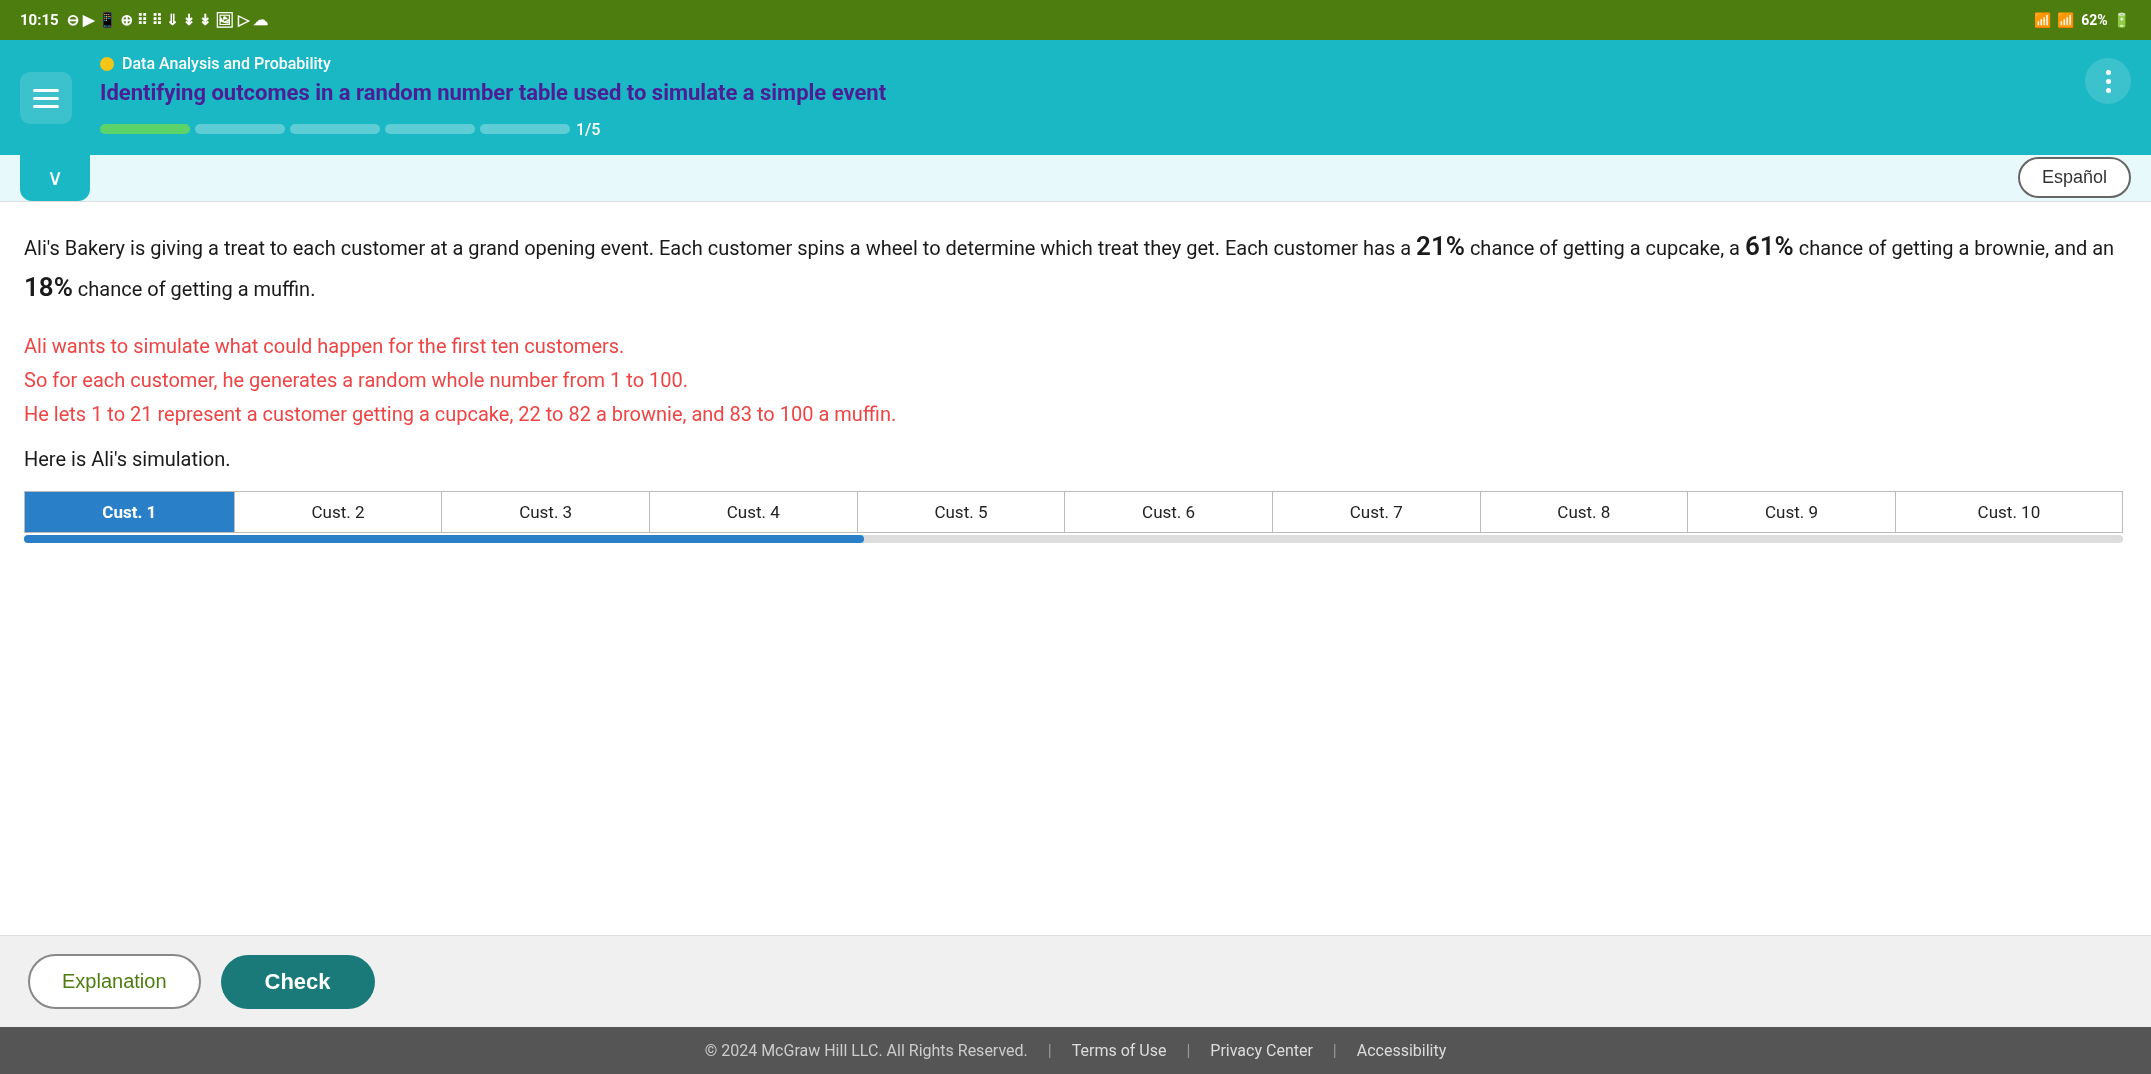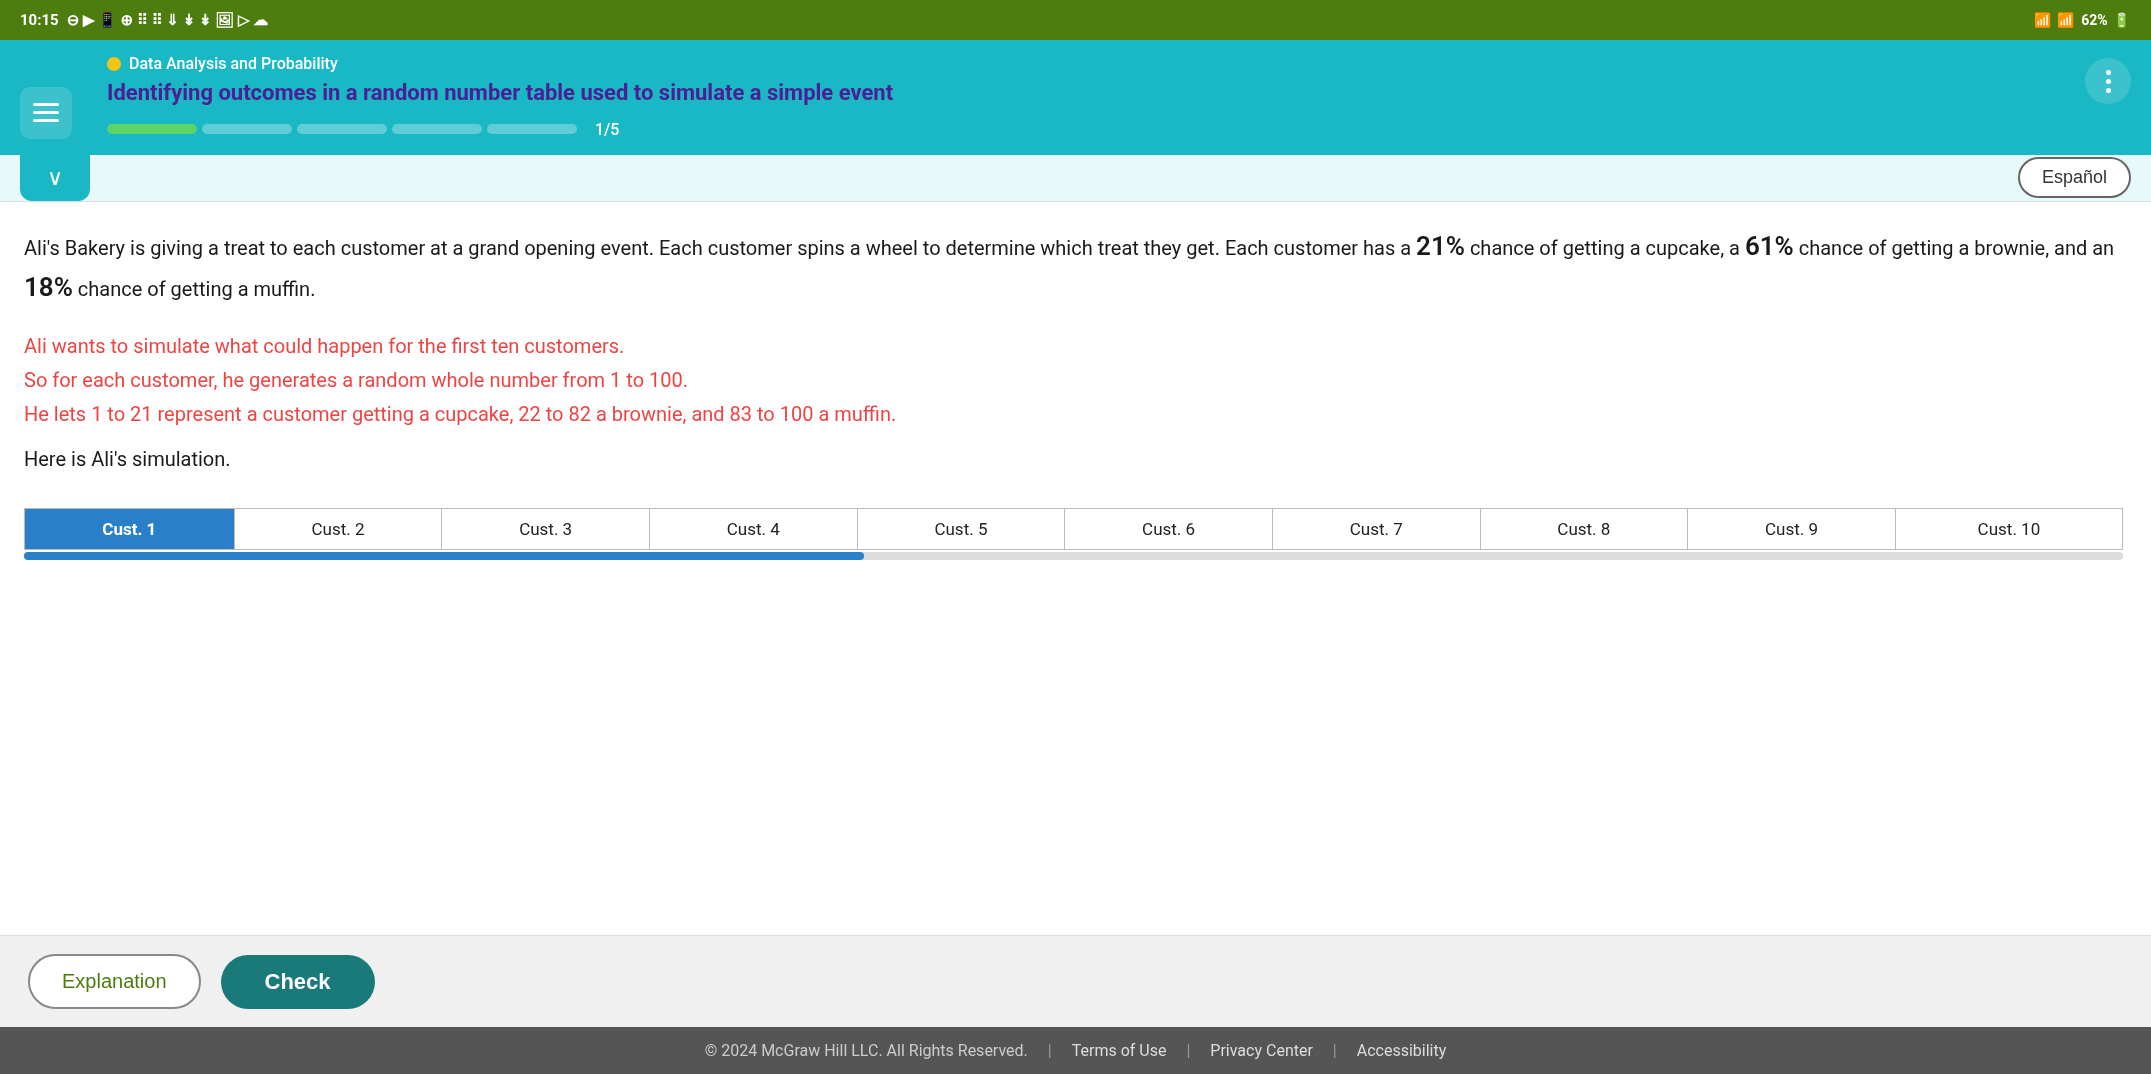--- a/index.html
+++ b/index.html
@@ -48,22 +48,22 @@
       background: #1ab8c4;
       padding: 14px 20px 16px 20px;
       display: flex;
       align-items: flex-start;
       justify-content: space-between;
       gap: 16px;
     }
 
     .header-left {
       display: flex;
-      align-items: flex-end;
-      gap: 35px;
+      align-items: center;
+      gap: 28px;
       flex: 1;
     }
 
     .hamburger-btn {
       background: rgba(255,255,255,0.15);
       border: none;
       border-radius: 10px;
       width: 52px;
       height: 52px;
       display: flex;
@@ -135,21 +135,21 @@
     }
 
     .progress-segment.filled {
       background: #5dd46a;
     }
 
     .progress-text {
       color: white;
       font-size: 16px;
       font-weight: 500;
-      margin-left: 12px;
+      margin-left: 0;
     }
 
     .more-btn {
       background: rgba(255,255,255,0.15);
       border: none;
       border-radius: 50%;
       width: 46px;
       height: 46px;
       display: flex;
       flex-direction: column;
@@ -229,21 +229,21 @@
     .simulation-text {
       font-size: 20px;
       line-height: 1.7;
       color: #ef4444;
       margin-bottom: 16px;
     }
 
     .here-text {
       font-size: 20px;
       color: #1a1a1a;
-      margin-bottom: 37px;
+      margin-bottom: 20px;
     }
 
     
     .action-bar {
       background: #f0f0f0;
       padding: 18px 28px;
       display: flex;
       align-items: center;
       gap: 20px;
       border-top: 1px solid #ddd;

